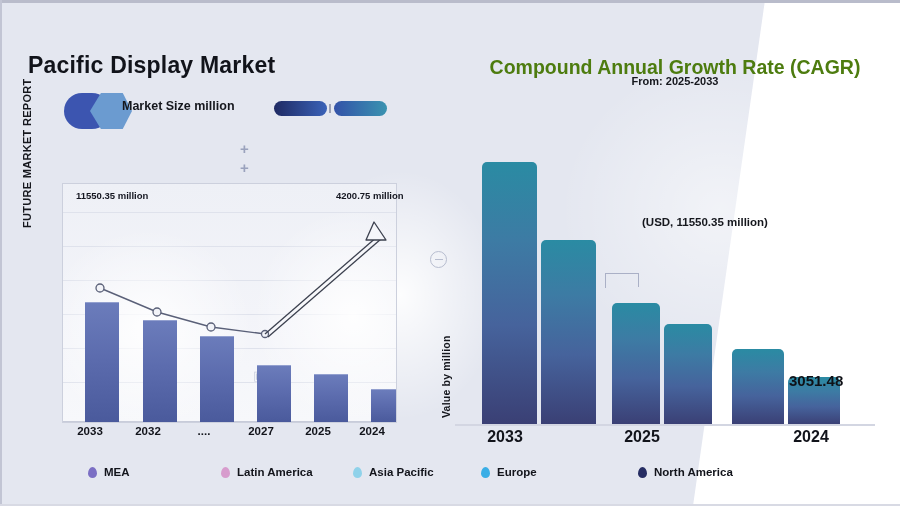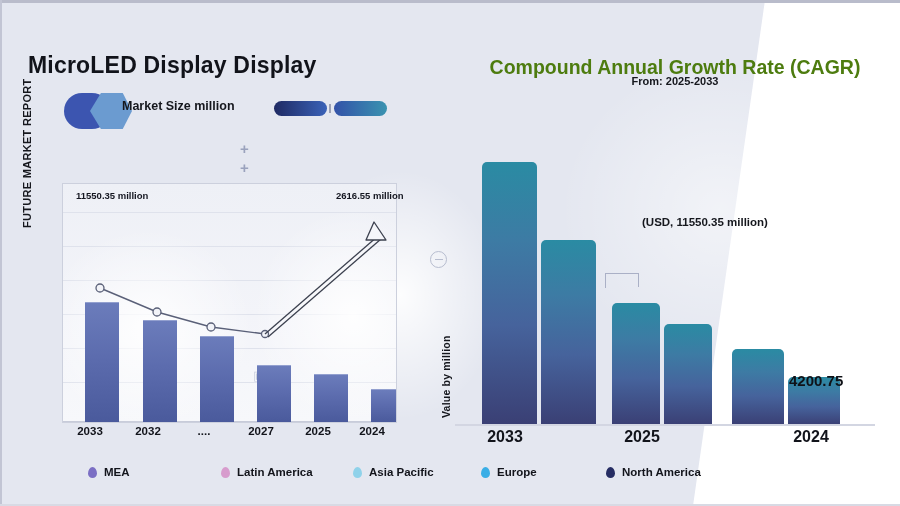--- a/index.html
+++ b/index.html
@@ -167,21 +167,21 @@
   <div class="bg-wedge"></div>
   <div class="bg-white-right"></div>
   <div class="topline"></div>
   <div class="leftline"></div>
   <div class="bottomline"></div>
 
   <div class="blob" style="left:90px;top:200px;width:250px;height:230px;"></div>
   <div class="blob" style="left:300px;top:170px;width:200px;height:250px;"></div>
   <div class="blob" style="left:560px;top:60px;width:320px;height:300px;opacity:.55;"></div>
 
-  <div class="title-left">MicroLED Display Display</div>
+  <div class="title-left">Pacific Display Market</div>
 
   <div class="logo">
     <div class="disc"></div>
     <div class="hex"></div>
   </div>
 
   <div class="legend-top">Market Size million</div>
   <div class="pill pill-a"></div>
   <div class="pill-dot"></div>
   <div class="pill pill-b"></div>
@@ -208,21 +208,21 @@
 
     <div class="lbar" style="left:22px;width:34px;height:119px;"></div>
     <div class="lbar" style="left:80px;width:34px;height:101px;"></div>
     <div class="lbar" style="left:137px;width:34px;height:85px;"></div>
     <div class="lbar" style="left:194px;width:34px;height:56px;"></div>
     <div class="lbar" style="left:251px;width:34px;height:47px;"></div>
     <div class="lbar" style="left:308px;width:25px;height:32px;"></div>
   </div>
 
   <div class="lbl-left-top">11550.35 million</div>
-  <div class="lbl-right-top">2616.55 million</div>
+  <div class="lbl-right-top">4200.75 million</div>
 
   <div class="circ-icon"></div>
 
   <svg class="overlay" viewBox="0 0 900 506">
     <polyline points="100,288 157,312 211,327 265,334" fill="none" stroke="#5a6078" stroke-width="1.4"></polyline>
     <circle cx="100" cy="288" r="4" fill="#f2f3f8" stroke="#5a6078" stroke-width="1.3"></circle>
     <circle cx="157" cy="312" r="4" fill="#f2f3f8" stroke="#5a6078" stroke-width="1.3"></circle>
     <circle cx="211" cy="327" r="4" fill="#f2f3f8" stroke="#5a6078" stroke-width="1.3"></circle>
     <circle cx="265" cy="334" r="3.5" fill="#f2f3f8" stroke="#5a6078" stroke-width="1.3"></circle>
     <path d="M265,334 L378,236" fill="none" stroke="#3c414f" stroke-width="1.3"></path>
@@ -253,40 +253,40 @@
     <div class="rbar" style="left:277px;width:52px;height:76px;"></div>
     <div class="rbar" style="left:333px;width:52px;height:48px;"></div>
   </div>
   <div class="rbaseline"></div>
 
   <div class="bracket"></div>
   <div class="bracket2"></div>
 
   <div class="cagr-sub">(USD, 11550.35 million)</div>
 
-  <div class="rvalue">4200.75</div>
+  <div class="rvalue">3051.48</div>
 
   <div class="xtick-r" style="left:460px;width:90px;">2033</div>
   <div class="xtick-r" style="left:597px;width:90px;">2025</div>
   <div class="xtick-r" style="left:766px;width:90px;">2024</div>
 
   <div class="legend-bot">
     <div class="lg-item" style="width:133px;">
       <span class="lg-mark" style="background:#7b6fc4;"></span>
       <span class="lg-text">MEA</span>
     </div>
     <div class="lg-item" style="width:132px;">
       <span class="lg-mark" style="background:#d79ccd;"></span>
       <span class="lg-text">Latin America</span>
     </div>
     <div class="lg-item" style="width:128px;">
       <span class="lg-mark" style="background:#8fd2ea;"></span>
       <span class="lg-text">Asia Pacific</span>
     </div>
-    <div class="lg-item" style="width:125px;">
+    <div class="lg-item" style="width:157px;">
       <span class="lg-mark" style="background:#3aaee6;"></span>
       <span class="lg-text">Europe</span>
     </div>
     <div class="lg-item">
       <span class="lg-mark" style="background:#262d63;"></span>
       <span class="lg-text">North America</span>
     </div>
   </div>
 
 </div>

